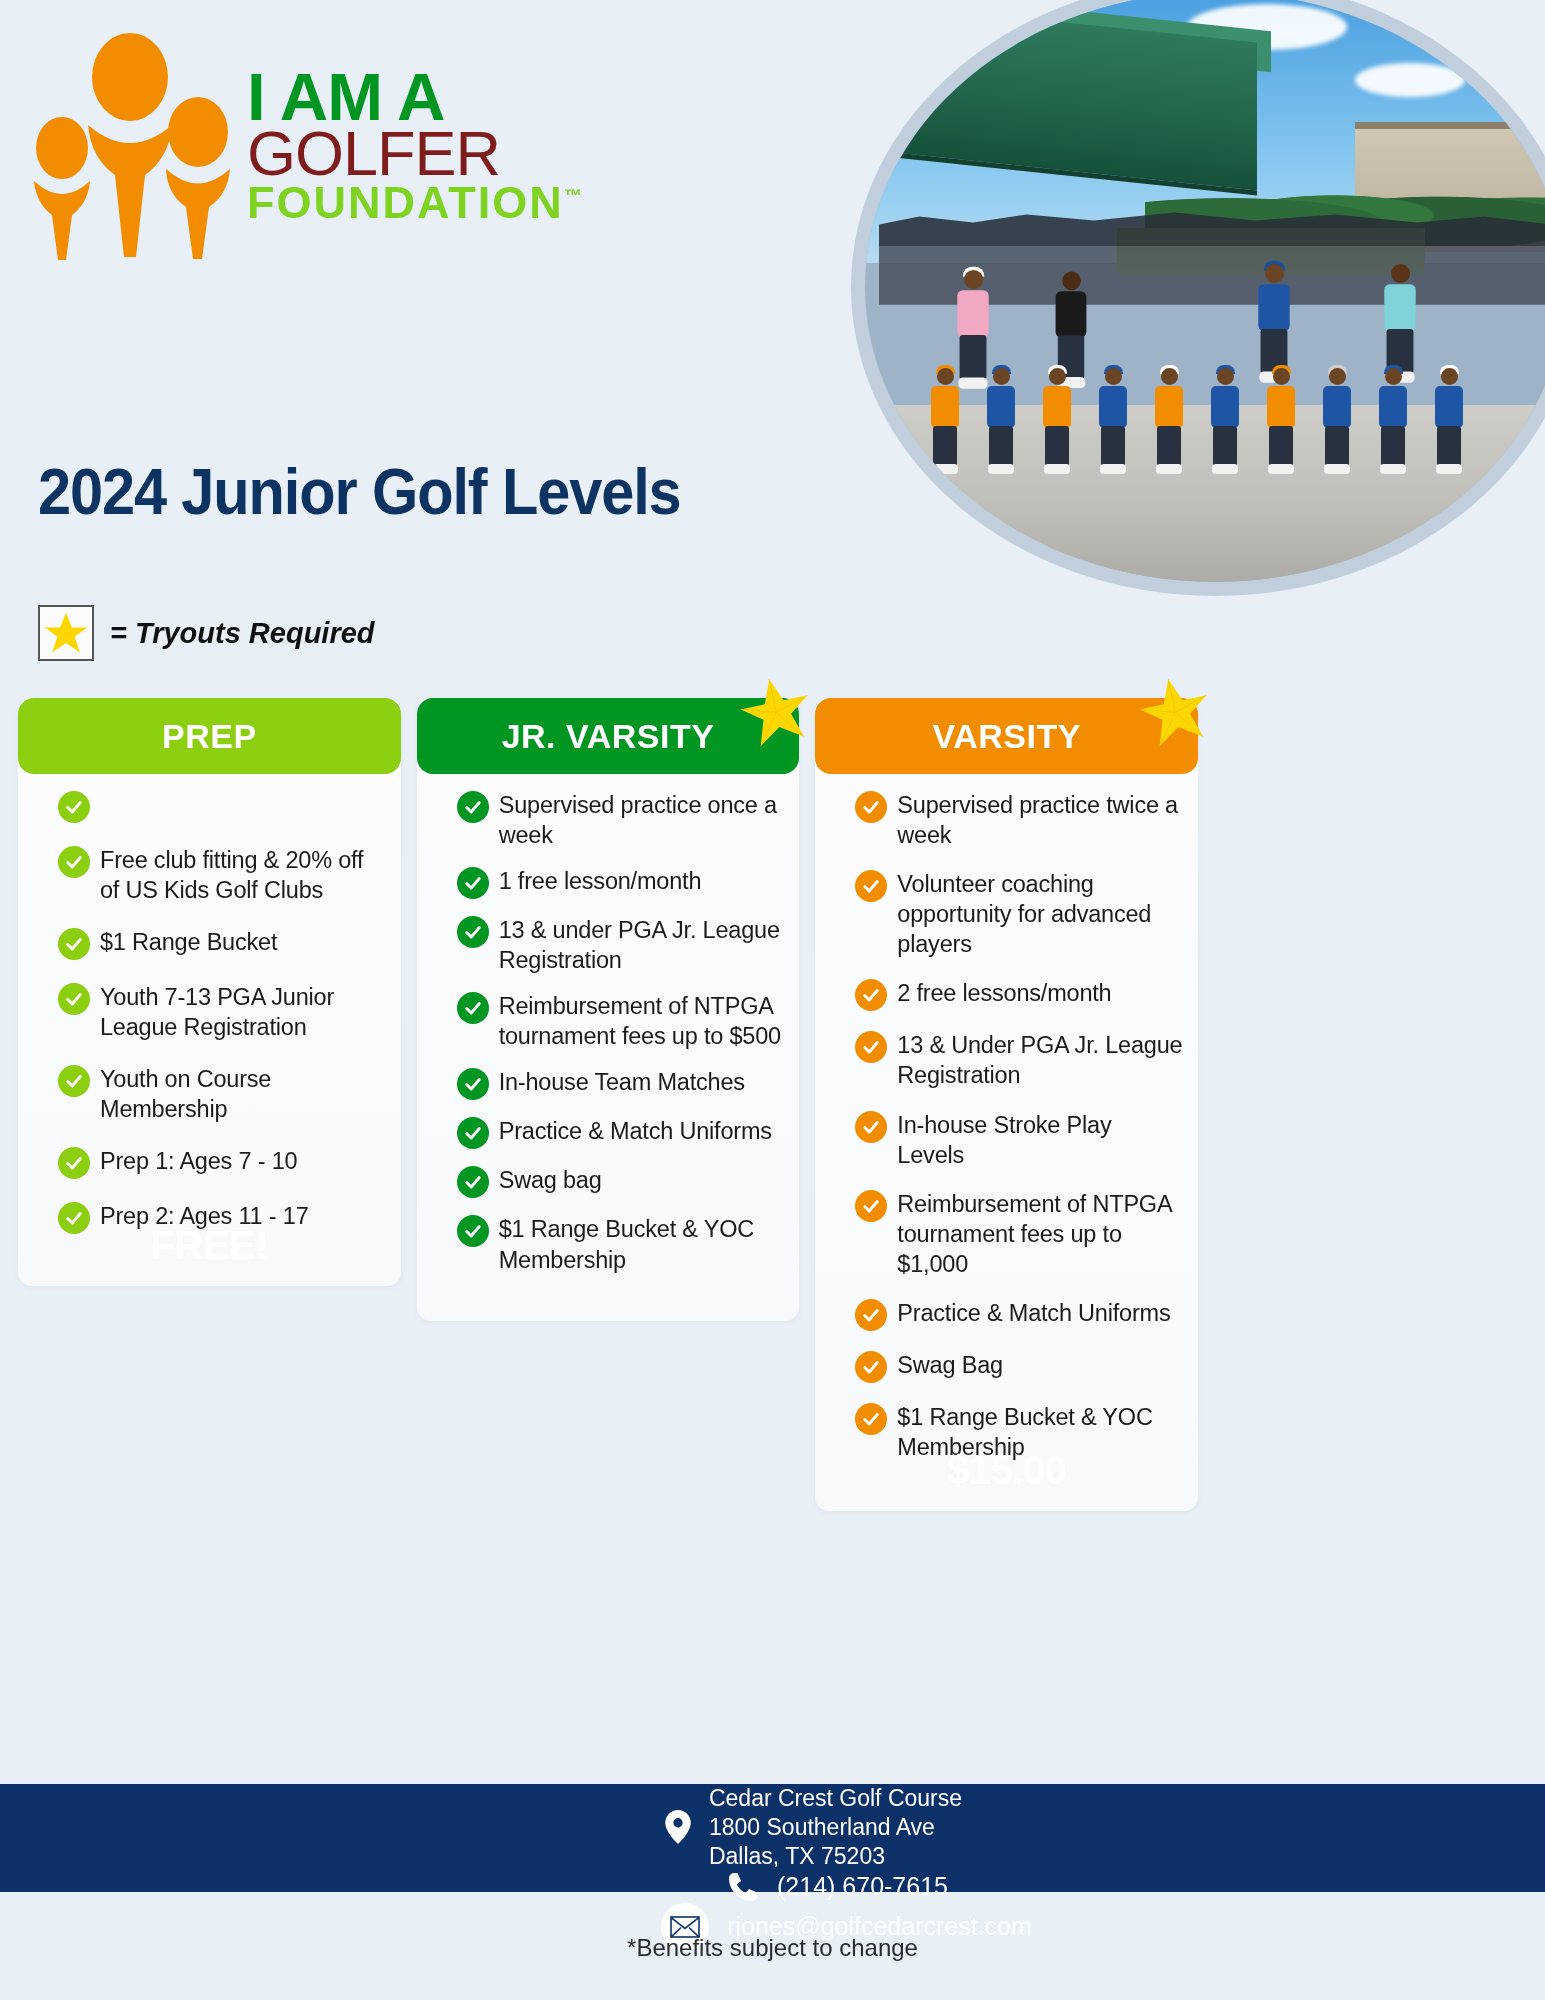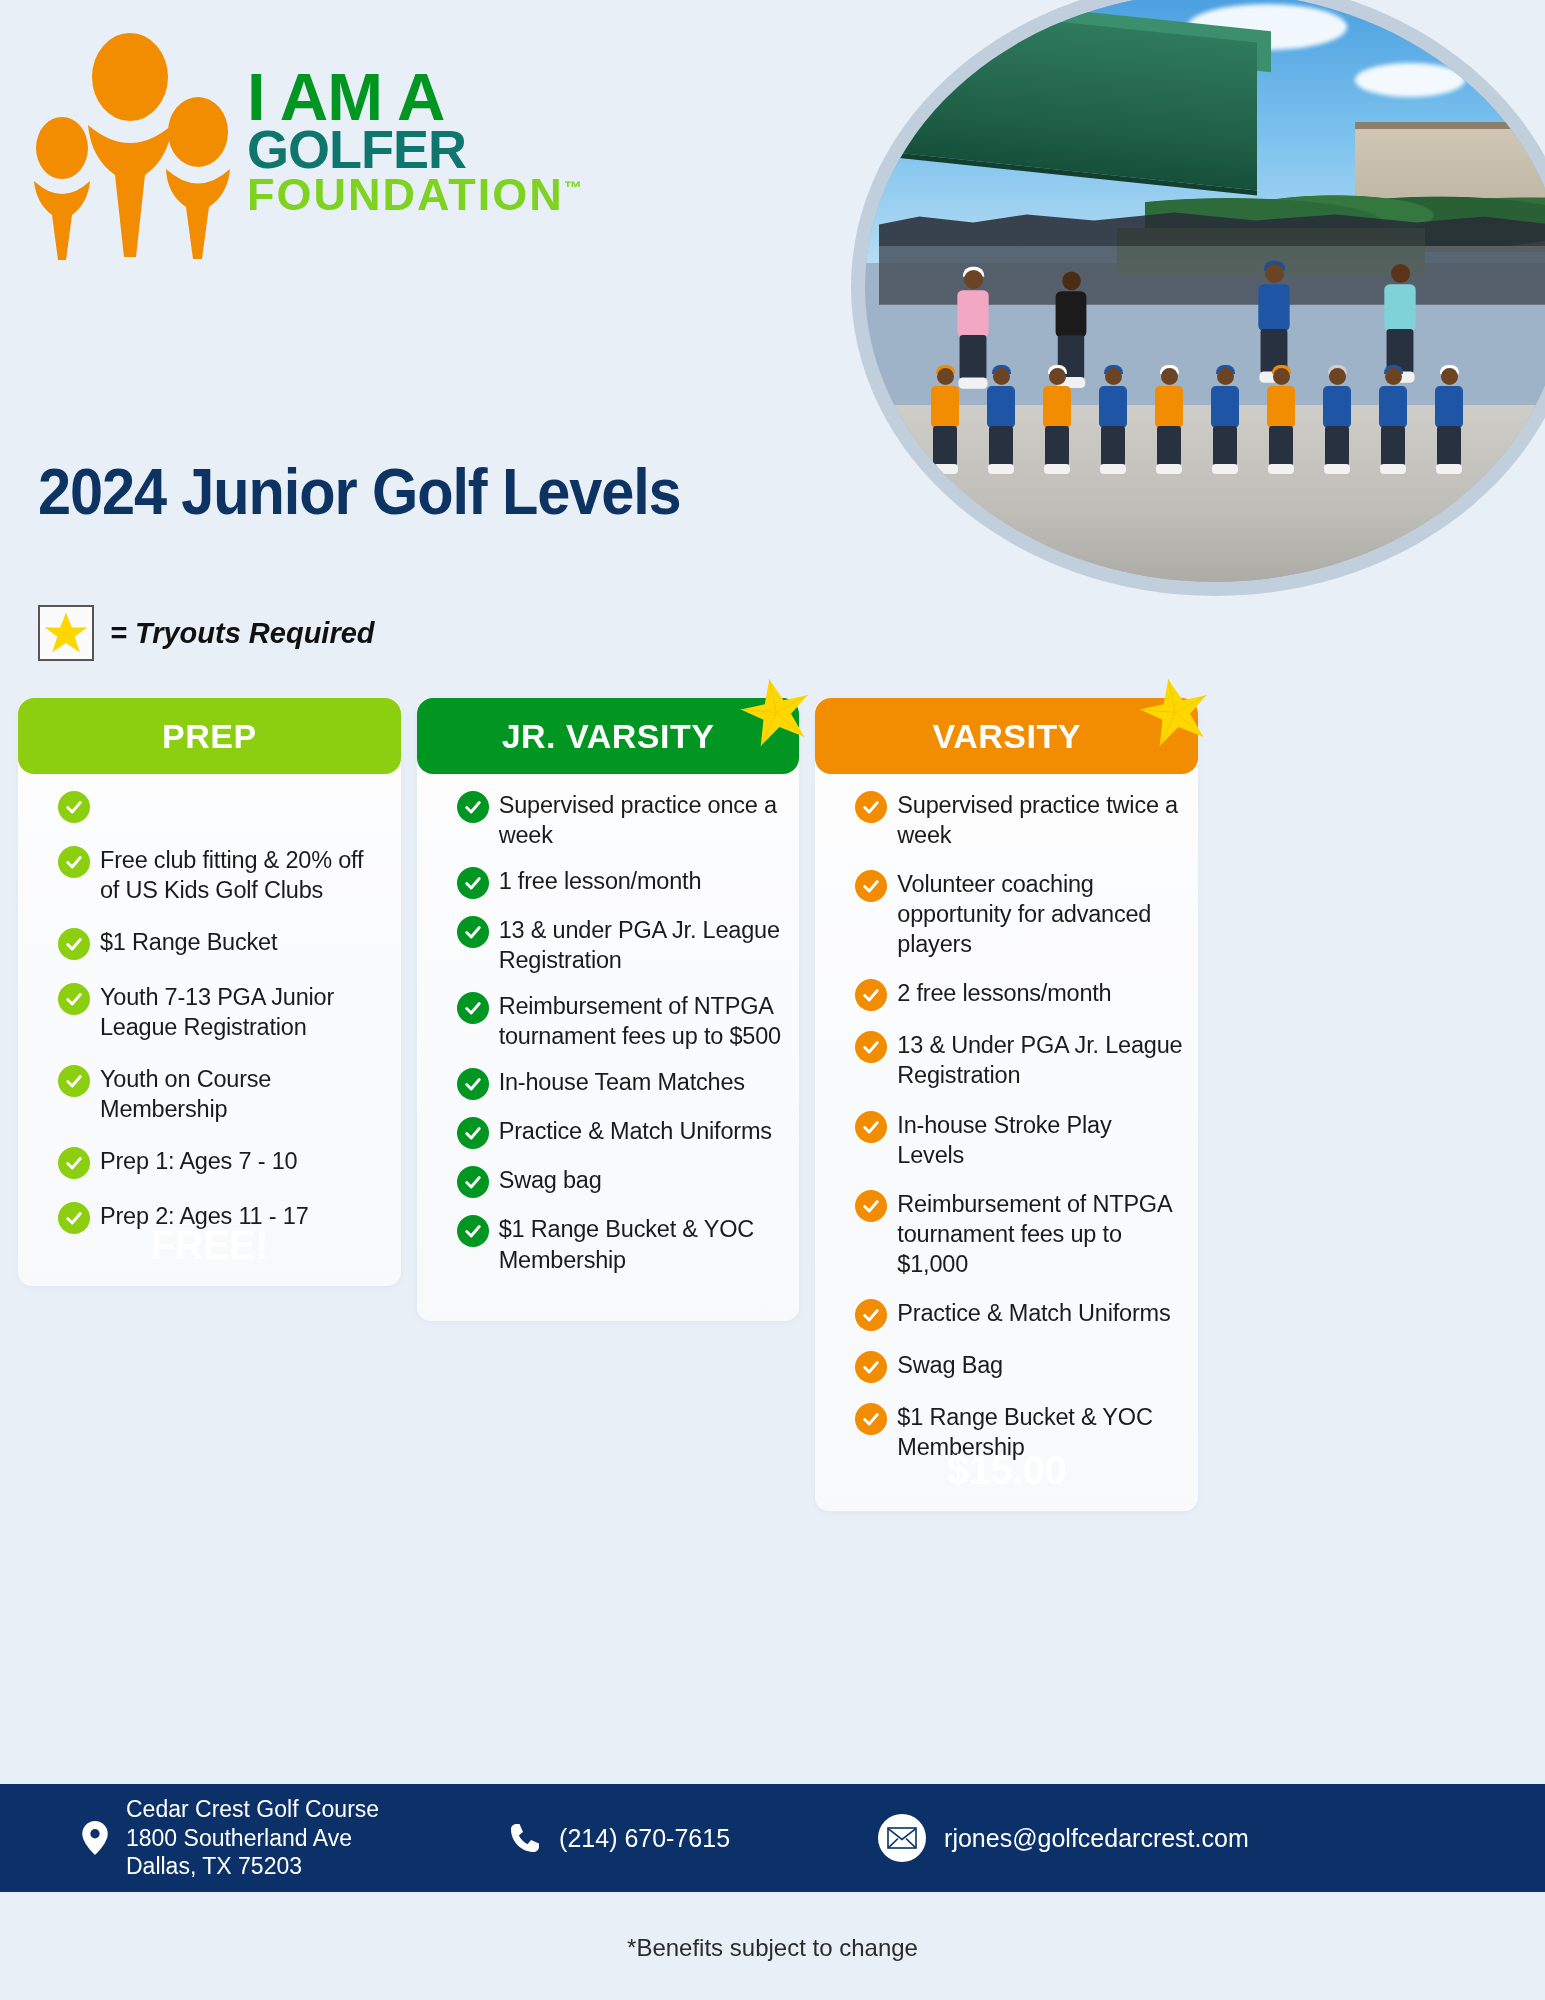--- a/index.html
+++ b/index.html
@@ -35,23 +35,23 @@
     line-height: 0.86;
   }
   .logo-line1 {
     font-size: 67px;
     font-weight: bold;
     color: #009621;
     letter-spacing: -1px;
     white-space: nowrap;
   }
   .logo-line2 {
-    font-size: 54px;
-    font-weight: bold;
-    color: #0f766e;
+    font-size: 63px;
+    font-weight: normal;
+    color: #7f1d1d;
     letter-spacing: -1px;
     white-space: nowrap;
   }
   .logo-line3 {
     font-size: 45px;
     font-weight: bold;
     color: #7ed321;
     letter-spacing: 2px;
     white-space: nowrap;
     margin-top: 4px;
@@ -276,20 +276,21 @@
   
   .footer {
     position: absolute;
     left: 0;
     bottom: 108px;
     width: 100%;
     height: 108px;
     background: #0b3168;
     display: flex;
     align-items: center;
+    flex-direction: column;
   }
   .foot-item {
     display: flex;
     align-items: center;
     color: #ffffff;
   }
   .foot-address { margin-left: 82px; }
   .foot-phone   { margin-left: 130px; }
   .foot-email   { margin-left: 148px; justify-content: space-between; }
 

